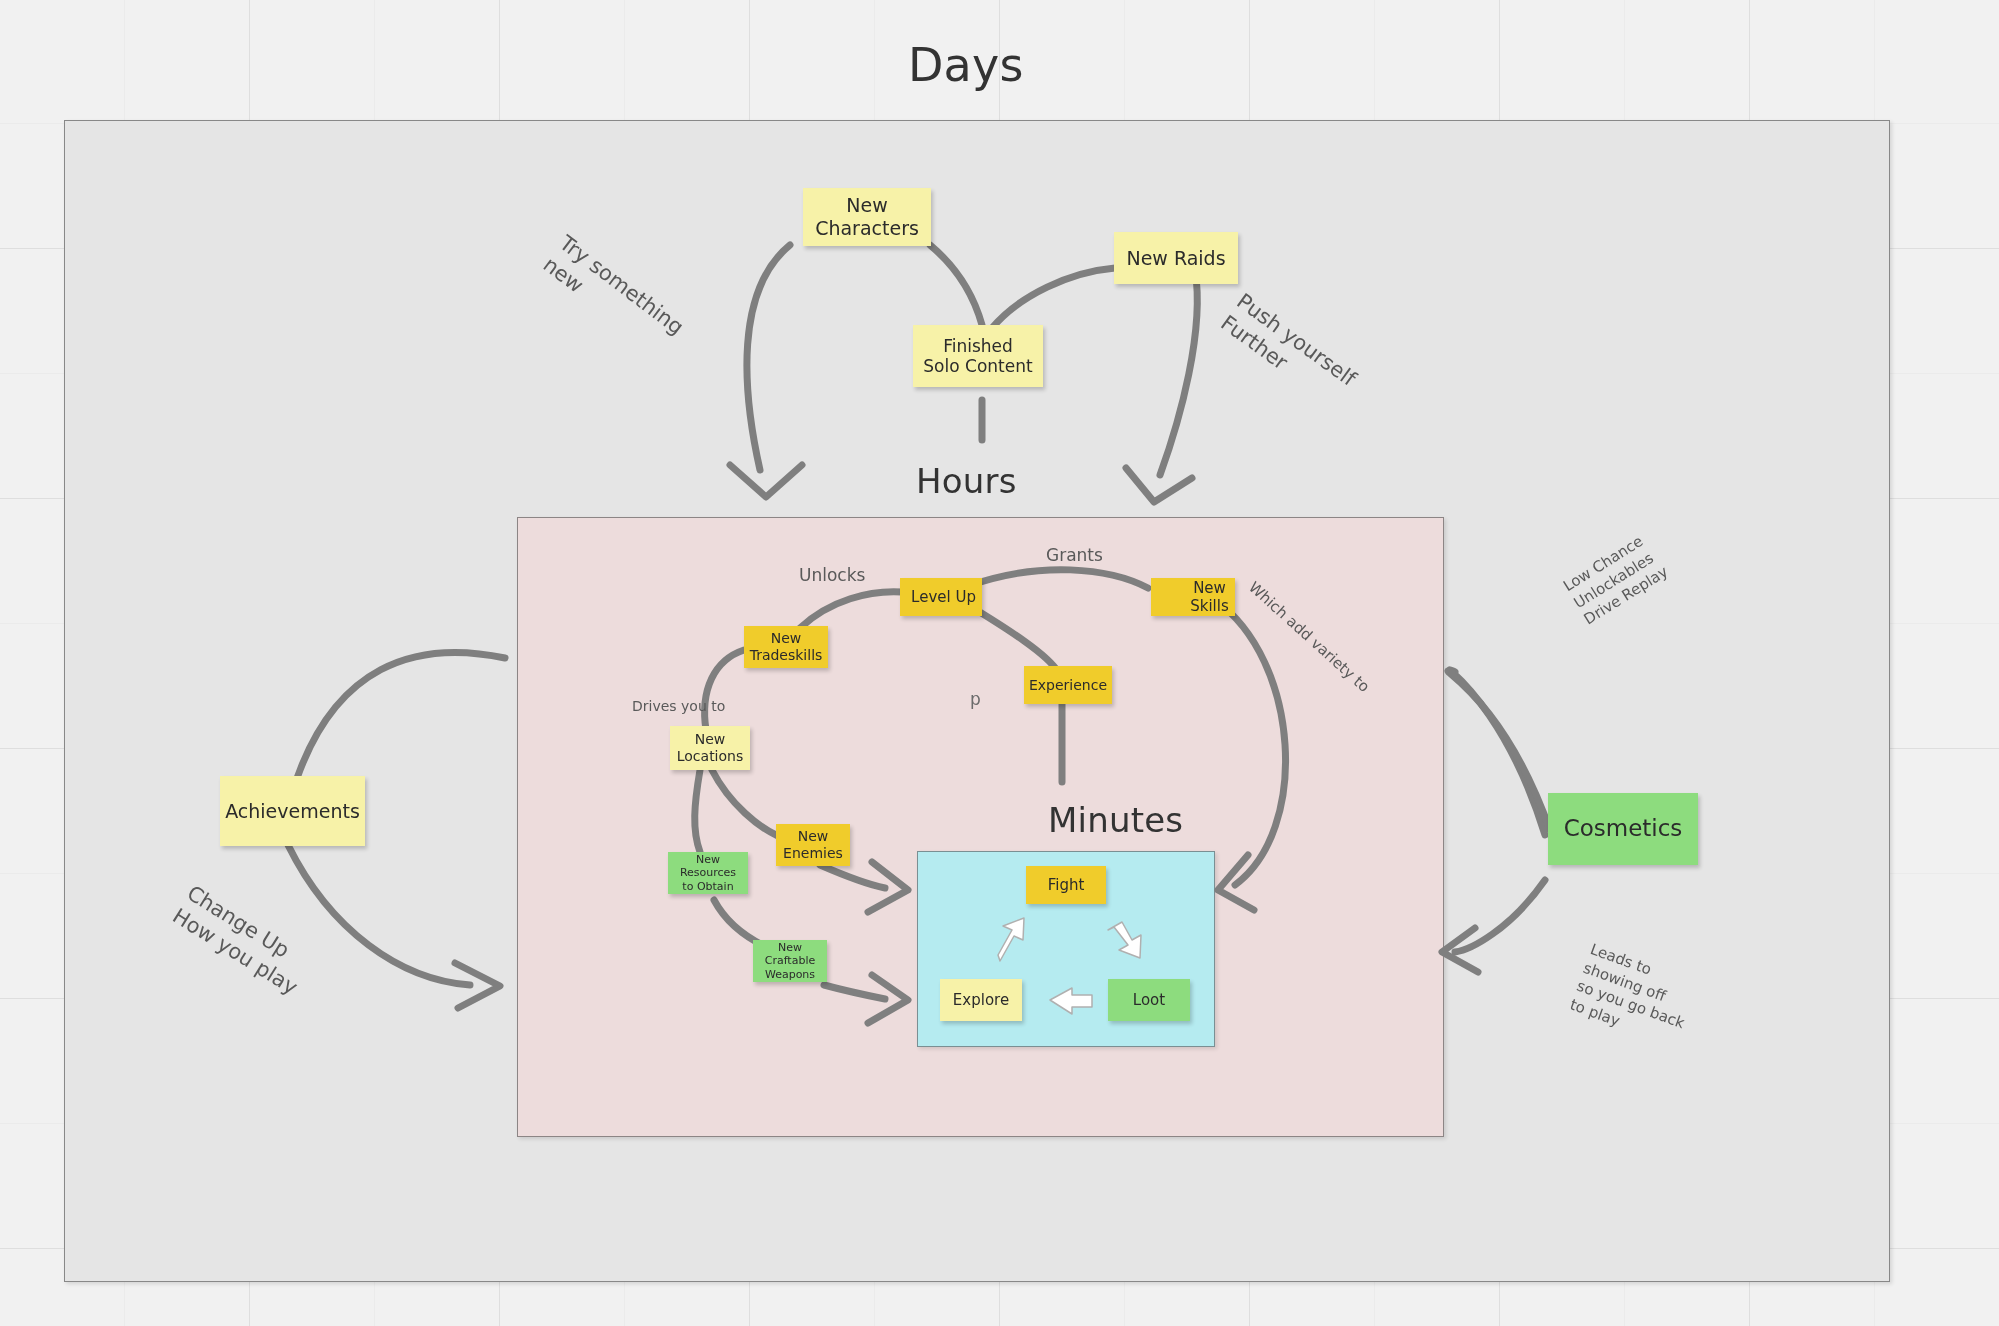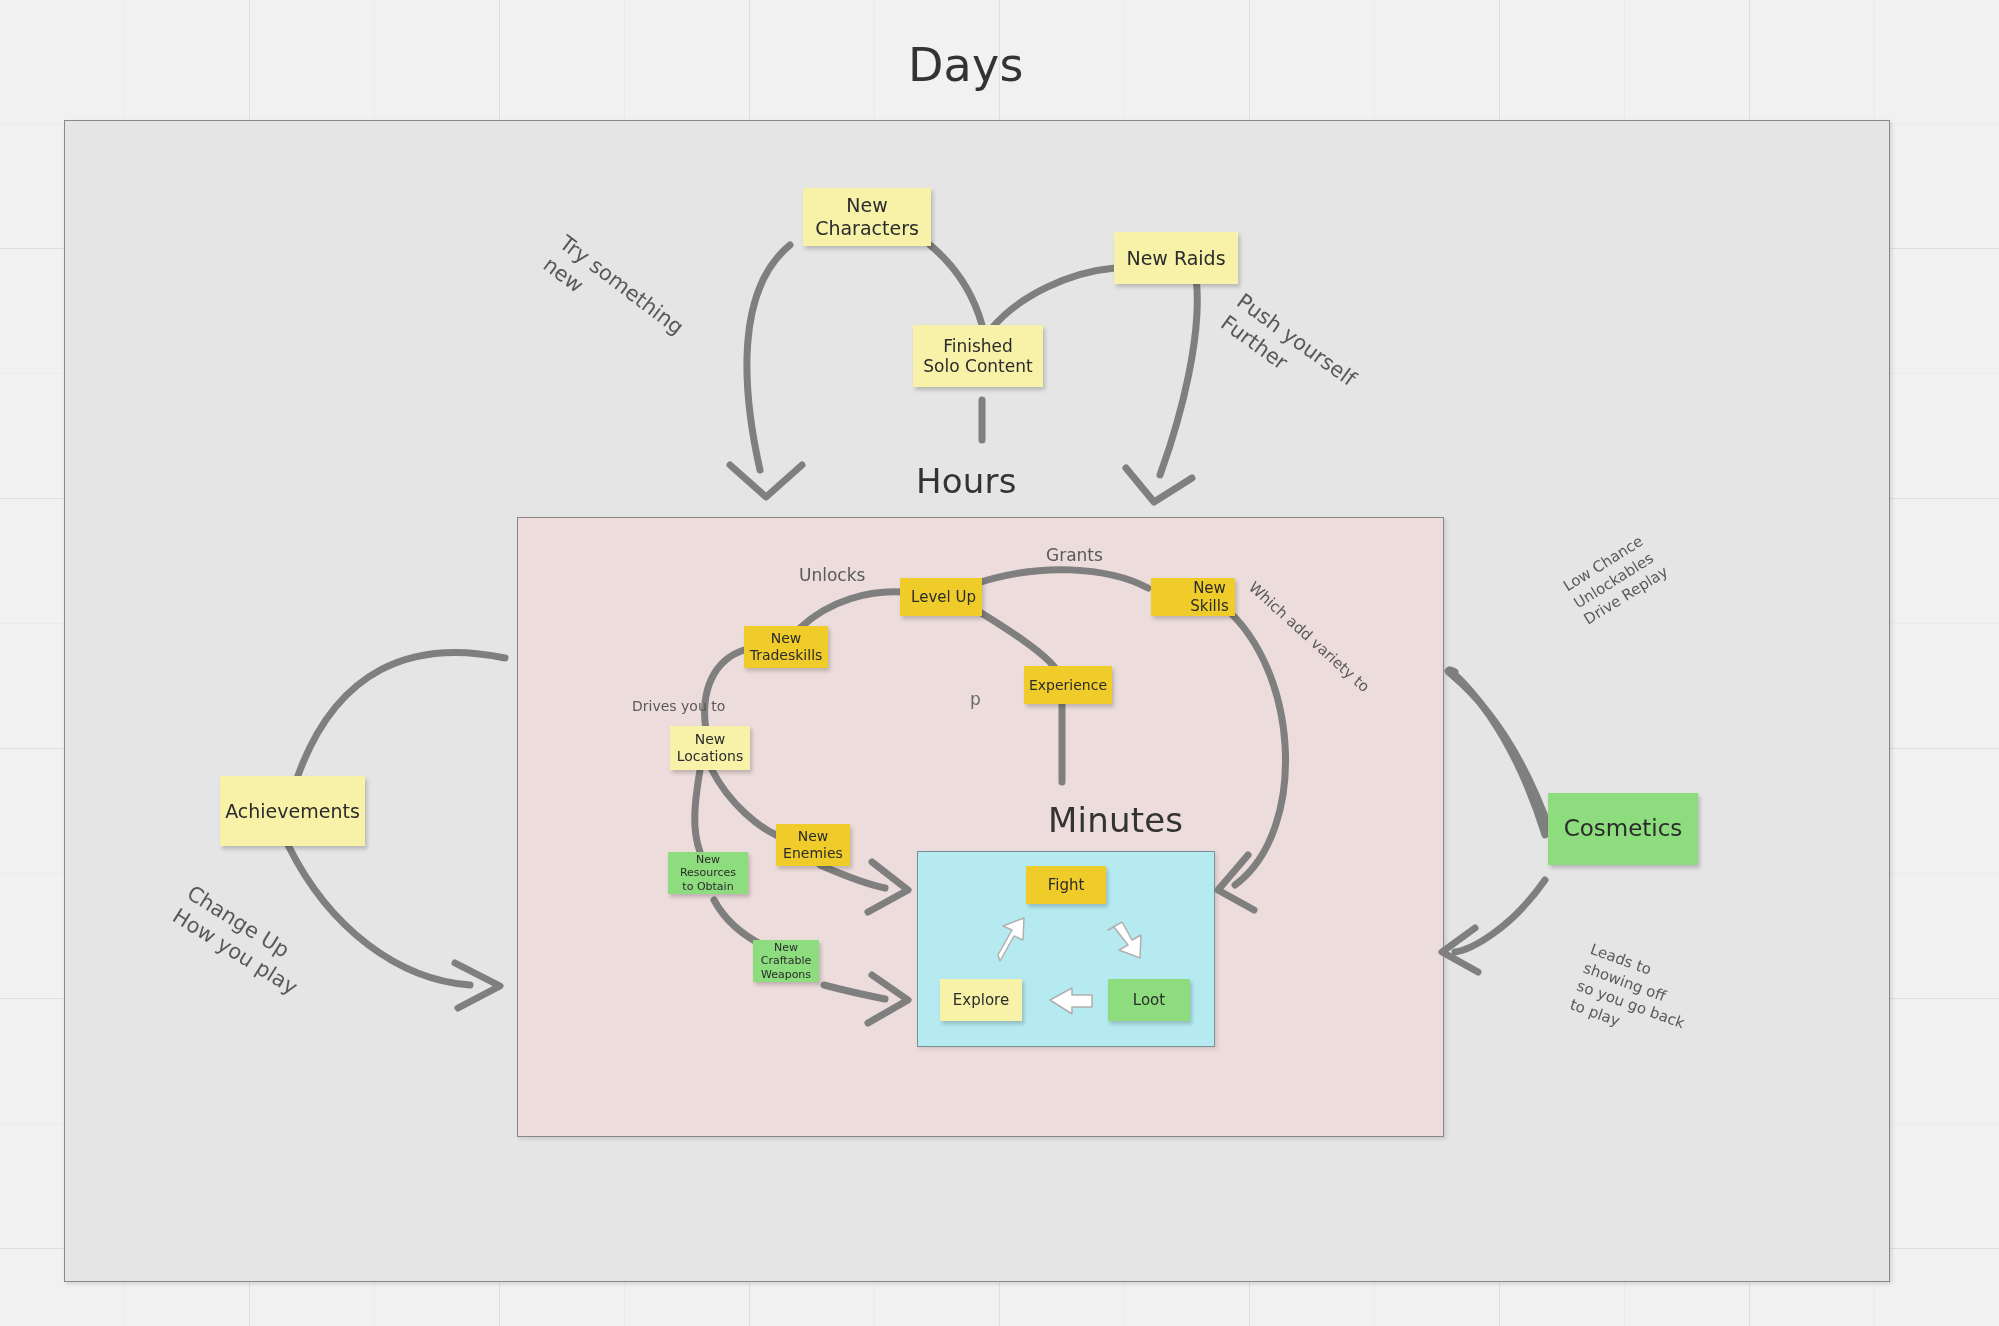--- a/index.html
+++ b/index.html
@@ -220,21 +220,21 @@
 
   <div class="note n-yellow" style="left:670px; top:726px; width:80px; height:44px; font-size:14px;">New
 Locations</div>
 
   <div class="note n-amber" style="left:776px; top:824px; width:74px; height:42px; font-size:14px;">New
 Enemies</div>
 
   <div class="note n-green" style="left:668px; top:852px; width:80px; height:42px; font-size:11px;">New Resources
 to Obtain</div>
 
-  <div class="note n-green" style="left:753px; top:940px; width:66px; height:42px; font-size:11px;">New Craftable
+  <div class="note n-green" style="left:753px; top:940px; width:74px; height:42px; font-size:11px;">New Craftable
 Weapons</div>
 
   <div class="note n-amber" style="left:1026px; top:866px; width:80px; height:38px; font-size:15px; z-index:7;">Fight</div>
 
   <div class="note n-green" style="left:1108px; top:979px; width:82px; height:42px; font-size:15px; z-index:7;">Loot</div>
 
   <div class="note n-yellow" style="left:940px; top:979px; width:82px; height:42px; font-size:15px; z-index:7;">Explore</div>
 
   <div class="conn-label" style="left:570px; top:230px; font-size:21px; transform:rotate(37deg); transform-origin:left top;">Try something
 new</div>

